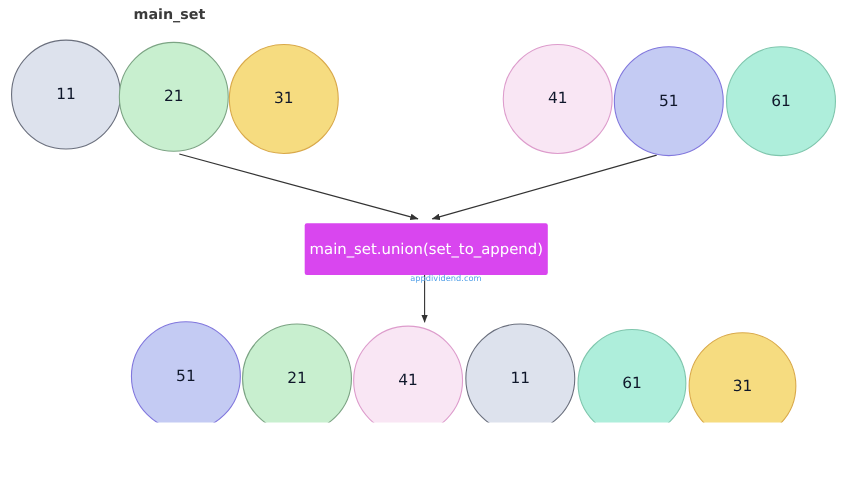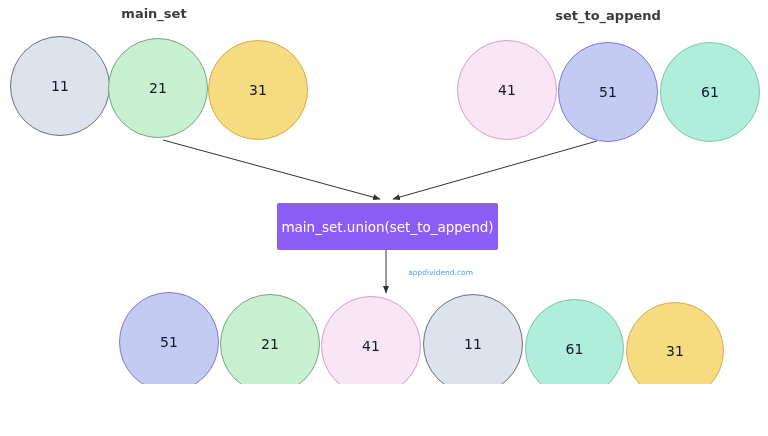--- a/index.html
+++ b/index.html
@@ -46,23 +46,23 @@
     border-radius: 2px;
     display: flex;
     align-items: center;
     justify-content: center;
     font-size: 13.5px;
     white-space: nowrap;
   }
   .watermark {
     position: absolute;
     left: 373px;
-    top: 268px;
+    top: 248px;
     width: 100px;
-    text-align: right;
+    text-align: left;
     font-size: 7.5px;
   }
 </style>
 </head>
 <body>
 
 <div class="canvas">
 
   <svg class="connectors" width="768" height="436" viewBox="0 0 768 436">
     <defs>
@@ -73,26 +73,25 @@
     <line x1="163" y1="140" x2="380" y2="199" stroke-width="1" marker-end="url(#ah)" stroke="#333333"></line>
     <line x1="597" y1="141" x2="393" y2="199" stroke-width="1" marker-end="url(#ah)" stroke="#333333"></line>
     <line x1="386" y1="250" x2="386" y2="293" stroke-width="1" marker-end="url(#ah)" stroke="#333333"></line>
   </svg>
 
   <div class="set-label" style="left:104px; top:6px; width:100px;">main_set</div>
   <div class="circle" style="left: 10px; top: 36px; background-color: rgb(221, 226, 237); border-color: rgb(106, 111, 125);">11</div>
   <div class="circle" style="left: 108px; top: 38px; background-color: rgb(200, 239, 207); border-color: rgb(124, 164, 132);">21</div>
   <div class="circle" style="left: 208px; top: 40px; background-color: rgb(246, 220, 128); border-color: rgb(217, 169, 74);">31</div>
 
-  <div class="set-label" style="left:548px; top:8px; width:120px;">set_to_append</div>
   <div class="circle" style="left: 457px; top: 40px; background-color: rgb(249, 230, 244); border-color: rgb(221, 156, 204);">41</div>
   <div class="circle" style="left: 558px; top: 42px; background-color: rgb(196, 203, 243); border-color: rgb(129, 119, 221);">51</div>
   <div class="circle" style="left: 660px; top: 42px; background-color: rgb(174, 238, 219); border-color: rgb(127, 198, 173);">61</div>
 
-  <div class="op-box" style="background-color: #8b5cf6; color: rgb(255, 255, 255);">main_set.union(set_to_append)</div>
+  <div class="op-box" style="background-color: #d946ef; color: rgb(255, 255, 255);">main_set.union(set_to_append)</div>
 
   <div class="watermark" style="color: rgb(85, 161, 232);">appdividend.com</div>
 
   <div class="circle" style="left: 119px; top: 292px; background-color: rgb(196, 203, 243); border-color: rgb(129, 119, 221);">51</div>
   <div class="circle" style="left: 220px; top: 294px; background-color: rgb(200, 239, 207); border-color: rgb(124, 164, 132);">21</div>
   <div class="circle" style="left: 321px; top: 296px; background-color: rgb(249, 230, 244); border-color: rgb(221, 156, 204);">41</div>
   <div class="circle" style="left: 423px; top: 294px; background-color: rgb(221, 226, 237); border-color: rgb(106, 111, 125);">11</div>
   <div class="circle" style="left: 525px; top: 299px; width: 97px; height: 97px; background-color: rgb(174, 238, 219); border-color: rgb(127, 198, 173);">61</div>
   <div class="circle" style="left: 626px; top: 302px; width: 96px; height: 96px; background-color: rgb(246, 220, 128); border-color: rgb(217, 169, 74);">31</div>
 

